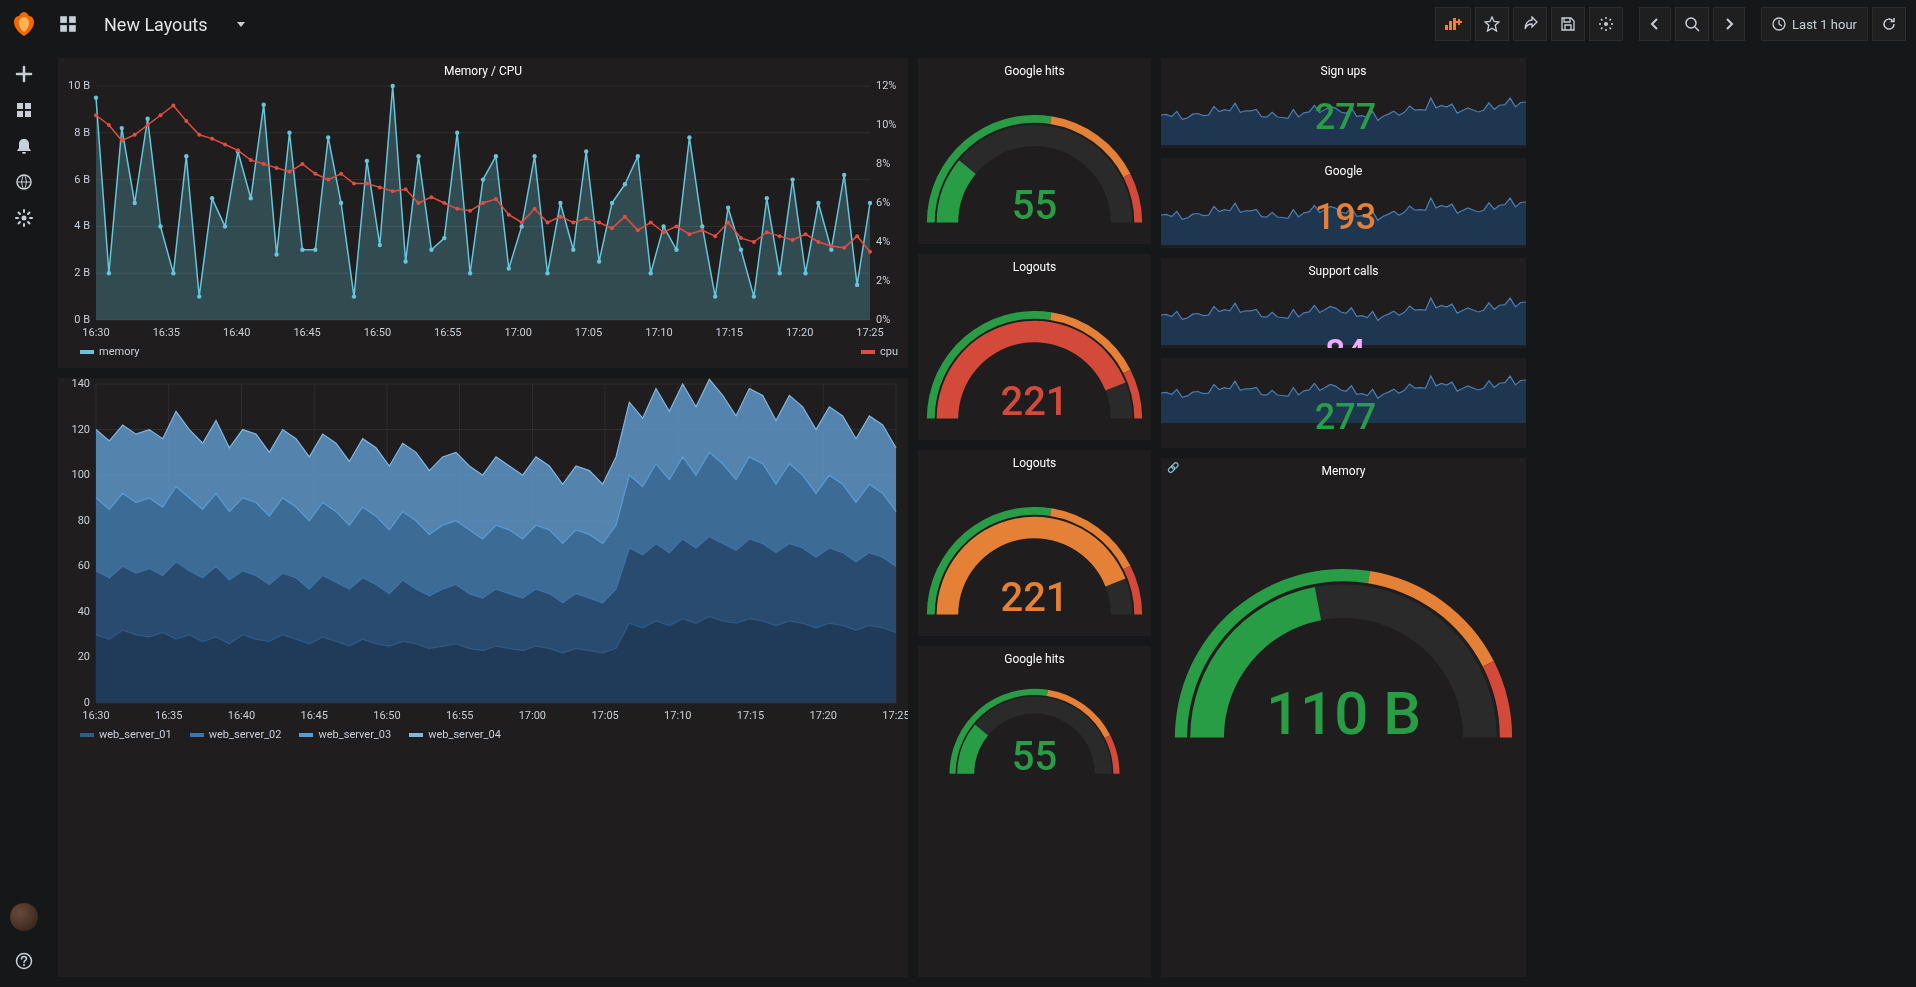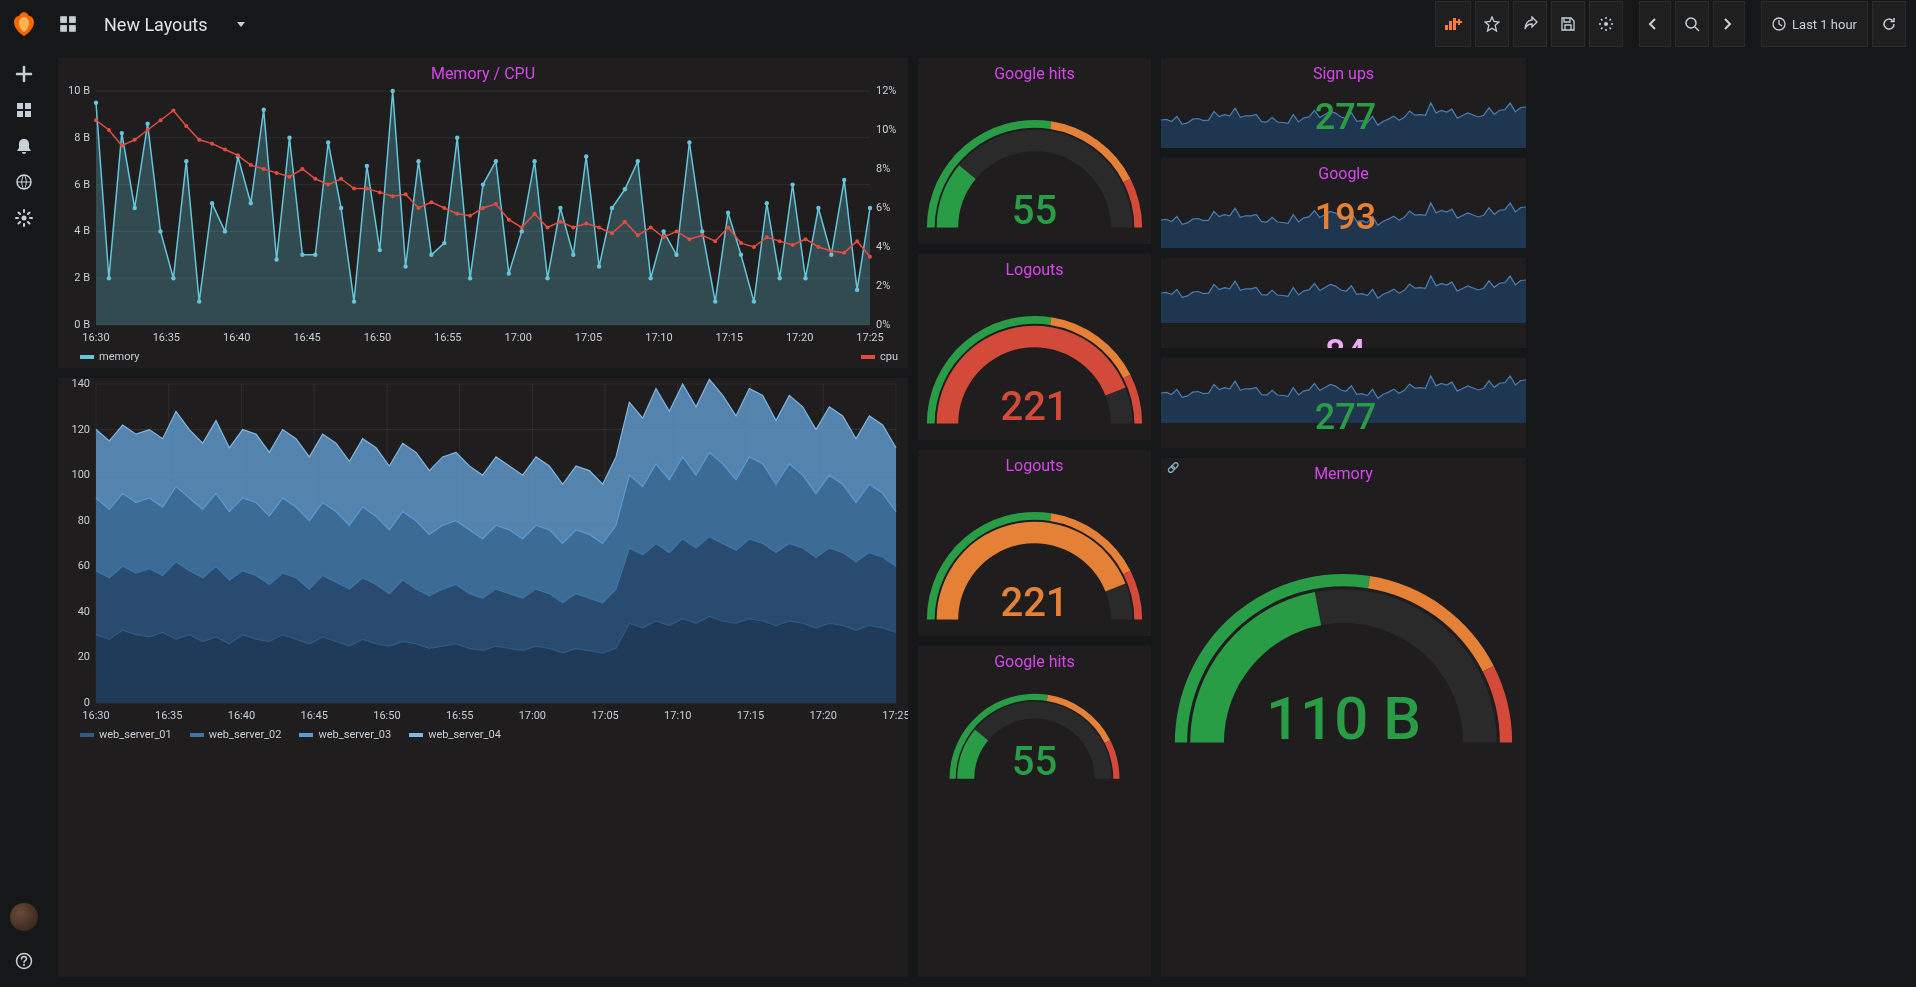--- a/index.html
+++ b/index.html
@@ -40,24 +40,24 @@
     height: 48px;
     display: flex; align-items: center;
     padding: 0 10px;
     background: #161719;
     z-index: 9;
   }
   .topbar .title-area { display: flex; align-items: center; gap: 26px; color: #e3e3e3; font-size: 18px; }
   .topbar .title-area .dash-icon { color: #c7d0d9; display:flex; align-items:center; }
   .topbar .right { margin-left: auto; display: flex; align-items: center; gap: 4px; }
   .tb-btn {
-    min-width: 32px; height: 46px;
+    min-width: 32px; height: 34px;
     background: #1f1f20;
     border: 1px solid #2c2c2d;
-    display: flex; align-items: center; justify-content: flex-start;
+    display: flex; align-items: center; justify-content: center;
     color: #c7d0d9; cursor: pointer; padding: 0 8px;
     font-size: 13px;
   }
   .tb-btn.accent { color: #ff7b2e; }
   .tb-btn.wide { padding: 0 10px; gap: 6px; }
   .content {
     position: absolute;
     left: 48px; right: 0; top: 48px; bottom: 0;
     padding: 10px;
   }
@@ -69,22 +69,22 @@
     height: 100%;
   }
   .panel {
     background: #1f1d1d;
     border: 0;
     position: relative;
     overflow: hidden;
   }
   .panel-title {
     text-align: center;
-    font-size: 16px;
-    color: #d946ef;
+    font-size: 12px;
+    color: #ffffff;
     padding: 6px 0 2px 0;
   }
   .panel-link-icon {
     position: absolute;
     left: 6px; top: 4px;
     color: #8e8e8e;
     font-size: 10px;
   }
   
 
@@ -541,20 +541,21 @@
       </div>
       <div class="panel spark-panel">
         <div class="panel-title">Google</div>
         <svg class="spark" width="365" height="65">
             <path d="M0 35.75 L0 35 L5.2898550724637685 34.419190248305235 L10.579710144927537 36.52404623522357 L15.869565217391305 31.320632241399373 L21.159420289855074 39.3448630477896 L26.44927536231884 37.94409445839445 L31.73913043478261 34.15557240363606 L37.02898550724638 33.49680225943298 L42.31884057971015 35.53220356170221 L47.608695652173914 35.07548924195211 L52.89855072463768 26.342530789380348 L58.188405797101446 31.66326869453371 L63.47826086956522 29.586212382591953 L68.76811594202898 30.72671379368649 L74.05797101449276 23.22686852948935 L79.34782608695652 32.356266606535094 L84.6376811594203 30.739664706072006 L89.92753623188406 30.857419236709788 L95.21739130434783 29.492787147920758 L100.5072463768116 36.55912205619854 L105.79710144927536 37.01314479185727 L111.08695652173914 32.39050923715394 L116.37681159420289 36.98572596138729 L121.66666666666666 37.51153067961384 L126.95652173913044 38.252207507043146 L132.2463768115942 29.584307176533276 L137.53623188405797 36.924351303849505 L142.82608695652175 32.79195539077972 L148.11594202898553 31.874965616405884 L153.40579710144928 25.50526512614149 L158.69565217391303 32.41628032330672 L163.9855072463768 29.599686602559213 L169.2753623188406 26.377174018943627 L174.56521739130434 28.093637363335517 L179.85507246376812 31.994583109823576 L185.1449275362319 33.2381044720442 L190.43478260869566 27.772888520878496 L195.72463768115944 36.412132729015966 L201.0144927536232 35.694254407988716 L206.30434782608694 37.572297705678764 L211.59420289855072 31.3396659041396 L216.88405797101447 40.28313352803376 L222.17391304347828 36.27388188136643 L227.46376811594203 34.131563695978606 L232.75362318840578 31.12941183085792 L238.04347826086956 35.31690783568952 L243.33333333333331 32.265196888431866 L248.62318840579712 25.984126907429854 L253.91304347826087 30.119181677337806 L259.2028985507246 29.66396982785677 L264.4927536231884 30.278927552552858 L269.78260869565213 17.84936503966024 L275.07246376811594 27.845987784095016 L280.3623188405797 25.42450431972435 L285.6521739130435 27.00118192854017 L290.94202898550725 24.141778977036186 L296.23188405797106 33.099992772635645 L301.5217391304348 30.580242195524008 L306.81159420289856 27.974726806138072 L312.1014492753623 29.999571378314172 L317.39130434782606 31.954180145196617 L322.6811594202899 30.22172338050934 L327.9710144927536 22.8207044811924 L333.2608695652174 29.319267696647557 L338.5507246376812 25.23034622219149 L343.84057971014494 24.69427341746044 L349.1304347826087 18.144219314229765 L354.42028985507244 26.901601792477344 L359.71014492753625 22.5228540184416 L365 21.983123461233312 L365 65 L0 65 Z" fill="#1f3a57" opacity="0.9"></path>
             <path d="M0 35.75 L0 35 L5.2898550724637685 34.419190248305235 L10.579710144927537 36.52404623522357 L15.869565217391305 31.320632241399373 L21.159420289855074 39.3448630477896 L26.44927536231884 37.94409445839445 L31.73913043478261 34.15557240363606 L37.02898550724638 33.49680225943298 L42.31884057971015 35.53220356170221 L47.608695652173914 35.07548924195211 L52.89855072463768 26.342530789380348 L58.188405797101446 31.66326869453371 L63.47826086956522 29.586212382591953 L68.76811594202898 30.72671379368649 L74.05797101449276 23.22686852948935 L79.34782608695652 32.356266606535094 L84.6376811594203 30.739664706072006 L89.92753623188406 30.857419236709788 L95.21739130434783 29.492787147920758 L100.5072463768116 36.55912205619854 L105.79710144927536 37.01314479185727 L111.08695652173914 32.39050923715394 L116.37681159420289 36.98572596138729 L121.66666666666666 37.51153067961384 L126.95652173913044 38.252207507043146 L132.2463768115942 29.584307176533276 L137.53623188405797 36.924351303849505 L142.82608695652175 32.79195539077972 L148.11594202898553 31.874965616405884 L153.40579710144928 25.50526512614149 L158.69565217391303 32.41628032330672 L163.9855072463768 29.599686602559213 L169.2753623188406 26.377174018943627 L174.56521739130434 28.093637363335517 L179.85507246376812 31.994583109823576 L185.1449275362319 33.2381044720442 L190.43478260869566 27.772888520878496 L195.72463768115944 36.412132729015966 L201.0144927536232 35.694254407988716 L206.30434782608694 37.572297705678764 L211.59420289855072 31.3396659041396 L216.88405797101447 40.28313352803376 L222.17391304347828 36.27388188136643 L227.46376811594203 34.131563695978606 L232.75362318840578 31.12941183085792 L238.04347826086956 35.31690783568952 L243.33333333333331 32.265196888431866 L248.62318840579712 25.984126907429854 L253.91304347826087 30.119181677337806 L259.2028985507246 29.66396982785677 L264.4927536231884 30.278927552552858 L269.78260869565213 17.84936503966024 L275.07246376811594 27.845987784095016 L280.3623188405797 25.42450431972435 L285.6521739130435 27.00118192854017 L290.94202898550725 24.141778977036186 L296.23188405797106 33.099992772635645 L301.5217391304348 30.580242195524008 L306.81159420289856 27.974726806138072 L312.1014492753623 29.999571378314172 L317.39130434782606 31.954180145196617 L322.6811594202899 30.22172338050934 L327.9710144927536 22.8207044811924 L333.2608695652174 29.319267696647557 L338.5507246376812 25.23034622219149 L343.84057971014494 24.69427341746044 L349.1304347826087 18.144219314229765 L354.42028985507244 26.901601792477344 L359.71014492753625 22.5228540184416 L365 21.983123461233312" stroke="#4a7db3" fill="none" stroke-width="1.2"></path>
           </svg>
         <div class="spark-val orange">193</div>
       </div>
       <div class="panel spark-panel">
+        <div class="panel-title">Support calls</div>
         <svg class="spark" width="365" height="65">
             <path d="M0 35.75 L0 35 L5.2898550724637685 34.419190248305235 L10.579710144927537 36.52404623522357 L15.869565217391305 31.320632241399373 L21.159420289855074 39.3448630477896 L26.44927536231884 37.94409445839445 L31.73913043478261 34.15557240363606 L37.02898550724638 33.49680225943298 L42.31884057971015 35.53220356170221 L47.608695652173914 35.07548924195211 L52.89855072463768 26.342530789380348 L58.188405797101446 31.66326869453371 L63.47826086956522 29.586212382591953 L68.76811594202898 30.72671379368649 L74.05797101449276 23.22686852948935 L79.34782608695652 32.356266606535094 L84.6376811594203 30.739664706072006 L89.92753623188406 30.857419236709788 L95.21739130434783 29.492787147920758 L100.5072463768116 36.55912205619854 L105.79710144927536 37.01314479185727 L111.08695652173914 32.39050923715394 L116.37681159420289 36.98572596138729 L121.66666666666666 37.51153067961384 L126.95652173913044 38.252207507043146 L132.2463768115942 29.584307176533276 L137.53623188405797 36.924351303849505 L142.82608695652175 32.79195539077972 L148.11594202898553 31.874965616405884 L153.40579710144928 25.50526512614149 L158.69565217391303 32.41628032330672 L163.9855072463768 29.599686602559213 L169.2753623188406 26.377174018943627 L174.56521739130434 28.093637363335517 L179.85507246376812 31.994583109823576 L185.1449275362319 33.2381044720442 L190.43478260869566 27.772888520878496 L195.72463768115944 36.412132729015966 L201.0144927536232 35.694254407988716 L206.30434782608694 37.572297705678764 L211.59420289855072 31.3396659041396 L216.88405797101447 40.28313352803376 L222.17391304347828 36.27388188136643 L227.46376811594203 34.131563695978606 L232.75362318840578 31.12941183085792 L238.04347826086956 35.31690783568952 L243.33333333333331 32.265196888431866 L248.62318840579712 25.984126907429854 L253.91304347826087 30.119181677337806 L259.2028985507246 29.66396982785677 L264.4927536231884 30.278927552552858 L269.78260869565213 17.84936503966024 L275.07246376811594 27.845987784095016 L280.3623188405797 25.42450431972435 L285.6521739130435 27.00118192854017 L290.94202898550725 24.141778977036186 L296.23188405797106 33.099992772635645 L301.5217391304348 30.580242195524008 L306.81159420289856 27.974726806138072 L312.1014492753623 29.999571378314172 L317.39130434782606 31.954180145196617 L322.6811594202899 30.22172338050934 L327.9710144927536 22.8207044811924 L333.2608695652174 29.319267696647557 L338.5507246376812 25.23034622219149 L343.84057971014494 24.69427341746044 L349.1304347826087 18.144219314229765 L354.42028985507244 26.901601792477344 L359.71014492753625 22.5228540184416 L365 21.983123461233312 L365 65 L0 65 Z" fill="#1f3a57" opacity="0.9"></path>
             <path d="M0 35.75 L0 35 L5.2898550724637685 34.419190248305235 L10.579710144927537 36.52404623522357 L15.869565217391305 31.320632241399373 L21.159420289855074 39.3448630477896 L26.44927536231884 37.94409445839445 L31.73913043478261 34.15557240363606 L37.02898550724638 33.49680225943298 L42.31884057971015 35.53220356170221 L47.608695652173914 35.07548924195211 L52.89855072463768 26.342530789380348 L58.188405797101446 31.66326869453371 L63.47826086956522 29.586212382591953 L68.76811594202898 30.72671379368649 L74.05797101449276 23.22686852948935 L79.34782608695652 32.356266606535094 L84.6376811594203 30.739664706072006 L89.92753623188406 30.857419236709788 L95.21739130434783 29.492787147920758 L100.5072463768116 36.55912205619854 L105.79710144927536 37.01314479185727 L111.08695652173914 32.39050923715394 L116.37681159420289 36.98572596138729 L121.66666666666666 37.51153067961384 L126.95652173913044 38.252207507043146 L132.2463768115942 29.584307176533276 L137.53623188405797 36.924351303849505 L142.82608695652175 32.79195539077972 L148.11594202898553 31.874965616405884 L153.40579710144928 25.50526512614149 L158.69565217391303 32.41628032330672 L163.9855072463768 29.599686602559213 L169.2753623188406 26.377174018943627 L174.56521739130434 28.093637363335517 L179.85507246376812 31.994583109823576 L185.1449275362319 33.2381044720442 L190.43478260869566 27.772888520878496 L195.72463768115944 36.412132729015966 L201.0144927536232 35.694254407988716 L206.30434782608694 37.572297705678764 L211.59420289855072 31.3396659041396 L216.88405797101447 40.28313352803376 L222.17391304347828 36.27388188136643 L227.46376811594203 34.131563695978606 L232.75362318840578 31.12941183085792 L238.04347826086956 35.31690783568952 L243.33333333333331 32.265196888431866 L248.62318840579712 25.984126907429854 L253.91304347826087 30.119181677337806 L259.2028985507246 29.66396982785677 L264.4927536231884 30.278927552552858 L269.78260869565213 17.84936503966024 L275.07246376811594 27.845987784095016 L280.3623188405797 25.42450431972435 L285.6521739130435 27.00118192854017 L290.94202898550725 24.141778977036186 L296.23188405797106 33.099992772635645 L301.5217391304348 30.580242195524008 L306.81159420289856 27.974726806138072 L312.1014492753623 29.999571378314172 L317.39130434782606 31.954180145196617 L322.6811594202899 30.22172338050934 L327.9710144927536 22.8207044811924 L333.2608695652174 29.319267696647557 L338.5507246376812 25.23034622219149 L343.84057971014494 24.69427341746044 L349.1304347826087 18.144219314229765 L354.42028985507244 26.901601792477344 L359.71014492753625 22.5228540184416 L365 21.983123461233312" stroke="#4a7db3" fill="none" stroke-width="1.2"></path>
           </svg>
         <div class="spark-val red">84</div>
       </div>
       <div class="panel spark-panel">
         <svg class="spark" width="365" height="65">
             <path d="M0 35.75 L0 35 L5.2898550724637685 34.419190248305235 L10.579710144927537 36.52404623522357 L15.869565217391305 31.320632241399373 L21.159420289855074 39.3448630477896 L26.44927536231884 37.94409445839445 L31.73913043478261 34.15557240363606 L37.02898550724638 33.49680225943298 L42.31884057971015 35.53220356170221 L47.608695652173914 35.07548924195211 L52.89855072463768 26.342530789380348 L58.188405797101446 31.66326869453371 L63.47826086956522 29.586212382591953 L68.76811594202898 30.72671379368649 L74.05797101449276 23.22686852948935 L79.34782608695652 32.356266606535094 L84.6376811594203 30.739664706072006 L89.92753623188406 30.857419236709788 L95.21739130434783 29.492787147920758 L100.5072463768116 36.55912205619854 L105.79710144927536 37.01314479185727 L111.08695652173914 32.39050923715394 L116.37681159420289 36.98572596138729 L121.66666666666666 37.51153067961384 L126.95652173913044 38.252207507043146 L132.2463768115942 29.584307176533276 L137.53623188405797 36.924351303849505 L142.82608695652175 32.79195539077972 L148.11594202898553 31.874965616405884 L153.40579710144928 25.50526512614149 L158.69565217391303 32.41628032330672 L163.9855072463768 29.599686602559213 L169.2753623188406 26.377174018943627 L174.56521739130434 28.093637363335517 L179.85507246376812 31.994583109823576 L185.1449275362319 33.2381044720442 L190.43478260869566 27.772888520878496 L195.72463768115944 36.412132729015966 L201.0144927536232 35.694254407988716 L206.30434782608694 37.572297705678764 L211.59420289855072 31.3396659041396 L216.88405797101447 40.28313352803376 L222.17391304347828 36.27388188136643 L227.46376811594203 34.131563695978606 L232.75362318840578 31.12941183085792 L238.04347826086956 35.31690783568952 L243.33333333333331 32.265196888431866 L248.62318840579712 25.984126907429854 L253.91304347826087 30.119181677337806 L259.2028985507246 29.66396982785677 L264.4927536231884 30.278927552552858 L269.78260869565213 17.84936503966024 L275.07246376811594 27.845987784095016 L280.3623188405797 25.42450431972435 L285.6521739130435 27.00118192854017 L290.94202898550725 24.141778977036186 L296.23188405797106 33.099992772635645 L301.5217391304348 30.580242195524008 L306.81159420289856 27.974726806138072 L312.1014492753623 29.999571378314172 L317.39130434782606 31.954180145196617 L322.6811594202899 30.22172338050934 L327.9710144927536 22.8207044811924 L333.2608695652174 29.319267696647557 L338.5507246376812 25.23034622219149 L343.84057971014494 24.69427341746044 L349.1304347826087 18.144219314229765 L354.42028985507244 26.901601792477344 L359.71014492753625 22.5228540184416 L365 21.983123461233312 L365 65 L0 65 Z" fill="#1f3a57" opacity="0.9"></path>
             <path d="M0 35.75 L0 35 L5.2898550724637685 34.419190248305235 L10.579710144927537 36.52404623522357 L15.869565217391305 31.320632241399373 L21.159420289855074 39.3448630477896 L26.44927536231884 37.94409445839445 L31.73913043478261 34.15557240363606 L37.02898550724638 33.49680225943298 L42.31884057971015 35.53220356170221 L47.608695652173914 35.07548924195211 L52.89855072463768 26.342530789380348 L58.188405797101446 31.66326869453371 L63.47826086956522 29.586212382591953 L68.76811594202898 30.72671379368649 L74.05797101449276 23.22686852948935 L79.34782608695652 32.356266606535094 L84.6376811594203 30.739664706072006 L89.92753623188406 30.857419236709788 L95.21739130434783 29.492787147920758 L100.5072463768116 36.55912205619854 L105.79710144927536 37.01314479185727 L111.08695652173914 32.39050923715394 L116.37681159420289 36.98572596138729 L121.66666666666666 37.51153067961384 L126.95652173913044 38.252207507043146 L132.2463768115942 29.584307176533276 L137.53623188405797 36.924351303849505 L142.82608695652175 32.79195539077972 L148.11594202898553 31.874965616405884 L153.40579710144928 25.50526512614149 L158.69565217391303 32.41628032330672 L163.9855072463768 29.599686602559213 L169.2753623188406 26.377174018943627 L174.56521739130434 28.093637363335517 L179.85507246376812 31.994583109823576 L185.1449275362319 33.2381044720442 L190.43478260869566 27.772888520878496 L195.72463768115944 36.412132729015966 L201.0144927536232 35.694254407988716 L206.30434782608694 37.572297705678764 L211.59420289855072 31.3396659041396 L216.88405797101447 40.28313352803376 L222.17391304347828 36.27388188136643 L227.46376811594203 34.131563695978606 L232.75362318840578 31.12941183085792 L238.04347826086956 35.31690783568952 L243.33333333333331 32.265196888431866 L248.62318840579712 25.984126907429854 L253.91304347826087 30.119181677337806 L259.2028985507246 29.66396982785677 L264.4927536231884 30.278927552552858 L269.78260869565213 17.84936503966024 L275.07246376811594 27.845987784095016 L280.3623188405797 25.42450431972435 L285.6521739130435 27.00118192854017 L290.94202898550725 24.141778977036186 L296.23188405797106 33.099992772635645 L301.5217391304348 30.580242195524008 L306.81159420289856 27.974726806138072 L312.1014492753623 29.999571378314172 L317.39130434782606 31.954180145196617 L322.6811594202899 30.22172338050934 L327.9710144927536 22.8207044811924 L333.2608695652174 29.319267696647557 L338.5507246376812 25.23034622219149 L343.84057971014494 24.69427341746044 L349.1304347826087 18.144219314229765 L354.42028985507244 26.901601792477344 L359.71014492753625 22.5228540184416 L365 21.983123461233312" stroke="#4a7db3" fill="none" stroke-width="1.2"></path>

